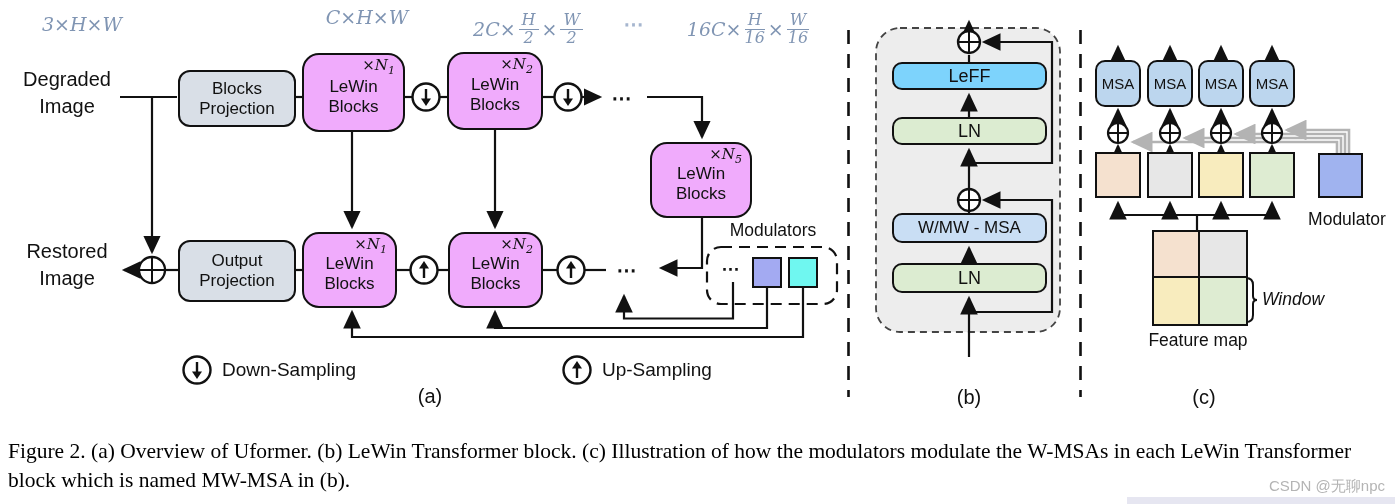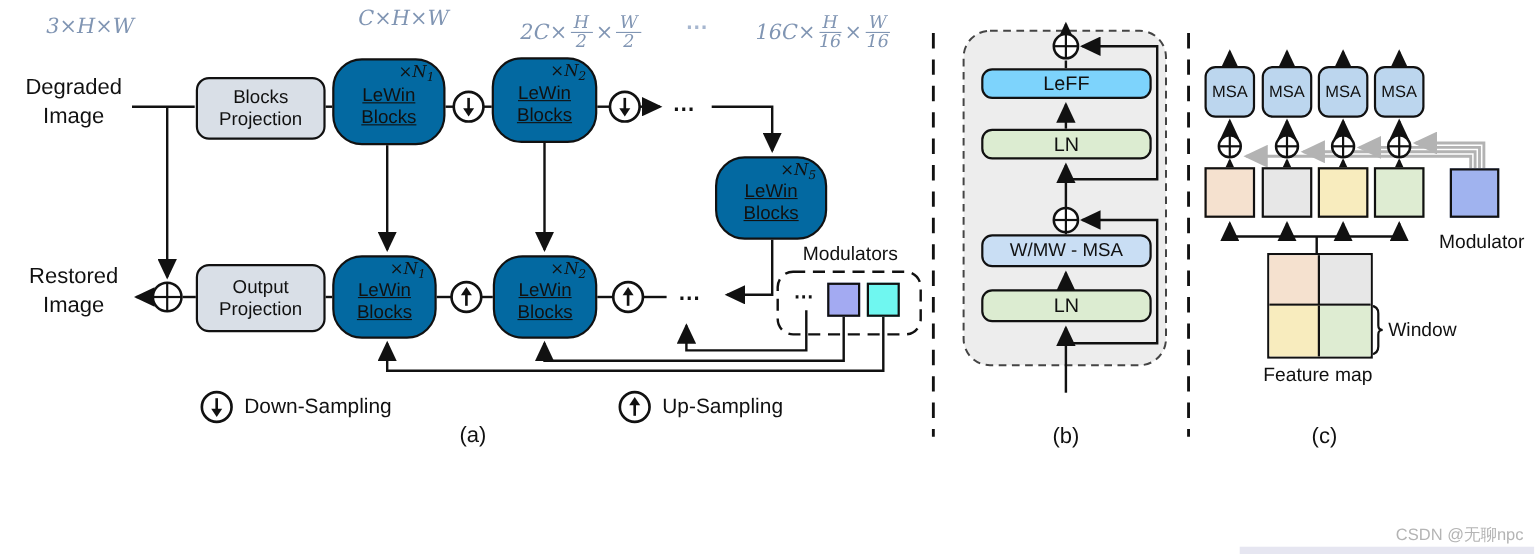--- a/index.html
+++ b/index.html
@@ -2,21 +2,21 @@
 <html><head>
 <meta charset="utf-8">
 <style>
   html,body{margin:0;padding:0;background:#fff;}
   #canvas{position:relative;width:1395px;height:504px;background:#ffffff;overflow:hidden;
           font-family:"Liberation Sans",sans-serif;color:#111;}
   #wires{position:absolute;left:0;top:0;}
   .abs{position:absolute;box-sizing:border-box;}
   .box{position:absolute;box-sizing:border-box;border:2.2px solid #111;display:flex;flex-direction:column;
        align-items:center;justify-content:center;text-align:center;font-size:17px;line-height:20px;}
-  .lewin{background:#0369a1;border-radius:27px;padding-top:8px;text-decoration:underline;}
+  .lewin{background:#f0abfc;border-radius:17px;padding-top:8px;}
   .proj{background:#d9dfe7;border-radius:12px;}
   .mult{position:absolute;top:1px;right:8px;font:italic 15px "DejaVu Serif",serif;padding-top:0;}
   .mult sub{font-size:11px;line-height:0;}
   .brow{border-radius:10px;font-size:18px;}
   .leff{background:#7dd3fc;}
   .lnbox{background:#dcecd1;}
   .mw{background:#c9def4;font-size:17px;}
   .cmsa{background:#bcd6ee;border-radius:10px;font-size:15px;}
   .sq{position:absolute;box-sizing:border-box;border:2.2px solid #111;}
   .lbl{position:absolute;white-space:nowrap;}
@@ -299,23 +299,24 @@
   <div class="lbl" style="left:1297px;top:209px;width:100px;text-align:center;font-size:17.5px;">
     <span>Modulator</span>
   </div>
 
   <div class="fmgrid">
     <div class="c1"></div>
     <div class="c2"></div>
     <div class="c3"></div>
     <div class="c4"></div>
   </div>
-  <div class="lbl" style="left:1262px;top:289px;font-size:17.5px;">
+  <div class="lbl" style="left:1262px;top:289px;font-size:17.5px;font-style:italic;">
     <span>Window</span>
   </div>
   <div class="lbl" style="left:1140px;top:330px;width:116px;text-align:center;font-size:17.5px;">
     <span>Feature map</span>
   </div>
   <div class="panel-letter" style="left:1183px;top:386px;width:42px;"><span>(c)</span></div>
 
+  <div class="caption">Figure 2. (a) Overview of Uformer. (b) LeWin Transformer block. (c) Illustration of how the modulators modulate the W-MSAs in each LeWin Transformer block which is named MW-MSA in (b).</div>
   <div class="watermark">CSDN @无聊npc</div>
   <div class="wmbar"></div>
 </div>
 
 </body></html>

